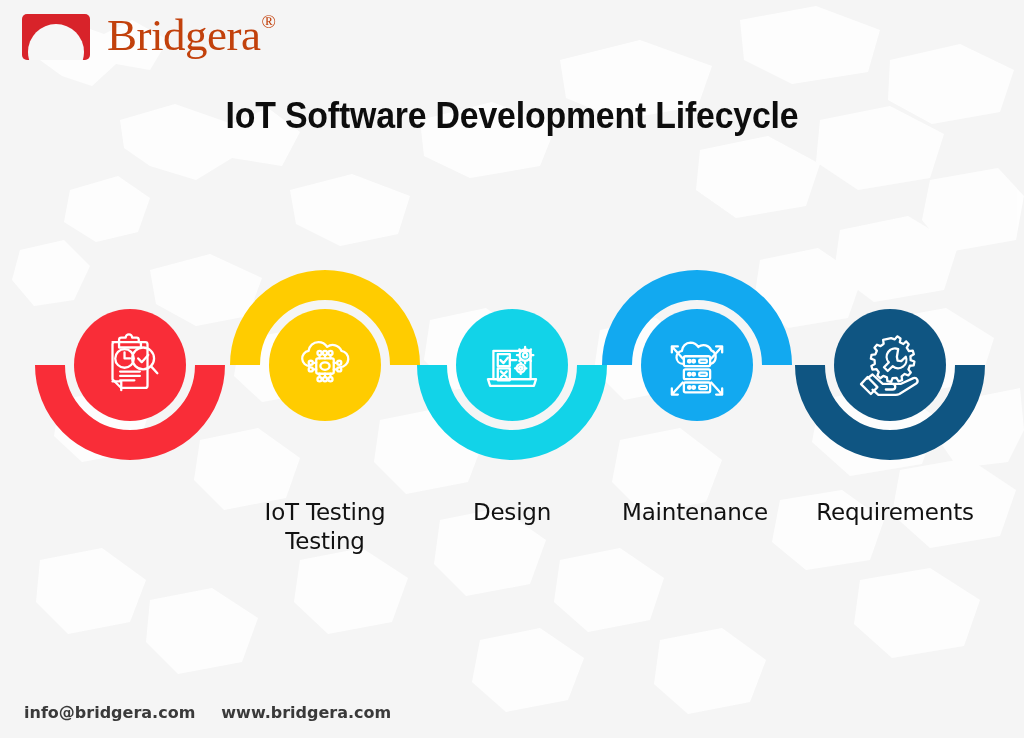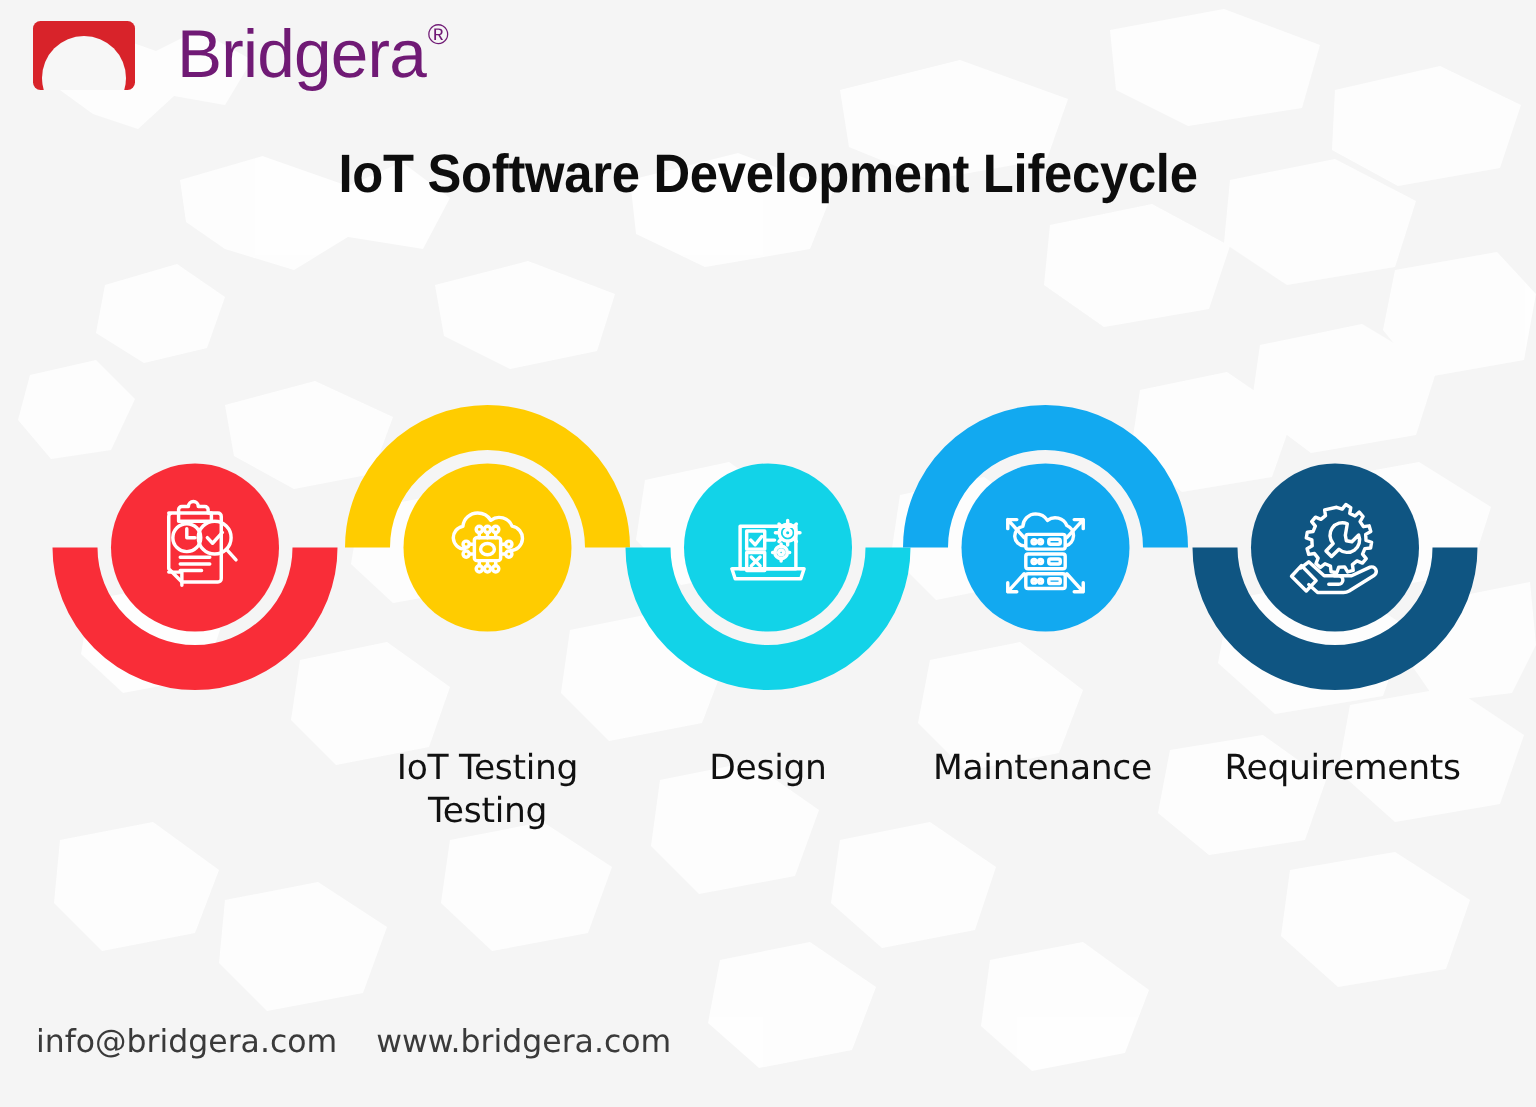--- a/index.html
+++ b/index.html
@@ -16,23 +16,23 @@
   .logo-mark{width:68px;height:46px;position:relative;}
   .logo-mark .sq{
     position:absolute;left:0;top:0;width:68px;height:46px;
     background:#d8232a;border-radius:5px;overflow:hidden;
   }
   .logo-mark .dome{
     position:absolute;left:6px;top:10px;width:56px;height:56px;
     background:#f7f7f7;border-radius:50%;
   }
   .brand{
-    margin-left:28px;font-size:45px;font-weight:400;color:#701a75;
+    margin-left:17px;font-size:45px;font-weight:400;color:#c2410c;
     letter-spacing:-0.5px;line-height:1;position:relative;top:-2px;
-    font-family:Liberation Sans, sans-serif;
+    font-family:Liberation Serif, serif;
   }
   .brand .reg{font-size:19px;vertical-align:super;position:relative;top:-6px;left:1px;}
 
   
   .title{
     position:absolute;left:0;right:0;top:95px;text-align:center;z-index:3;
     font-size:36px;font-weight:bold;color:#0d0d0d;letter-spacing:-0.2px;
     font-family:"Liberation Sans Narrow","Liberation Sans",sans-serif;
     transform:scaleX(0.94);
   }
@@ -47,23 +47,24 @@
 
   
   .labels{position:absolute;left:0;top:498px;width:1024px;height:80px;z-index:3;}
   .label{
     position:absolute;text-align:center;font-size:23px;color:#111;
     line-height:1.27;font-family:"DejaVu Sans",sans-serif;letter-spacing:-0.2px;
   }
 
   
   .footer{
-    position:absolute;left:24px;bottom:32px;z-index:3;
-    font-size:21px;color:#3a3a3a;display:flex;gap:26px;
+    position:absolute;left:24px;bottom:16px;z-index:3;
+    font-size:16px;color:#3a3a3a;display:flex;gap:26px;
     font-family:"DejaVu Sans",sans-serif;
+    font-weight:bold;
   }
 </style>
 </head>
 <body>
 
 <svg id="worldmap" viewBox="0 0 1024 738" preserveAspectRatio="none" aria-hidden="true">
   <g fill="#ffffff" opacity="0.85">
     <path d="M36 36 L70 22 L104 34 L132 20 L168 40 L150 70 L116 64 L92 86 L62 76 L40 60 Z"></path>
     <path d="M120 120 L175 104 L232 124 L268 108 L300 132 L282 166 L232 158 L196 180 L150 166 L124 148 Z"></path>
     <path d="M70 190 L118 176 L150 198 L138 232 L96 242 L64 222 Z"></path>

